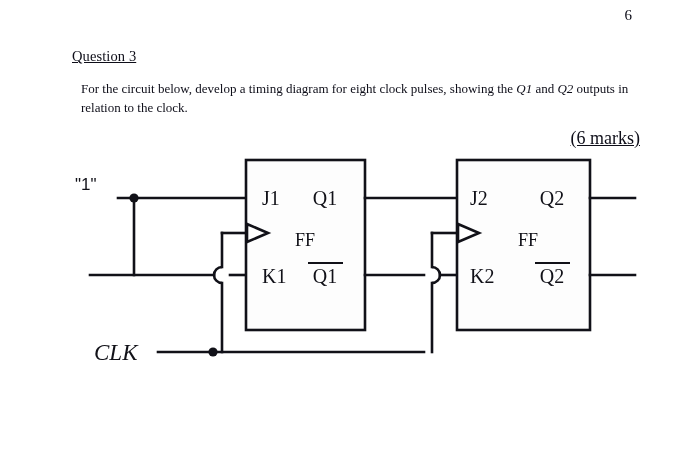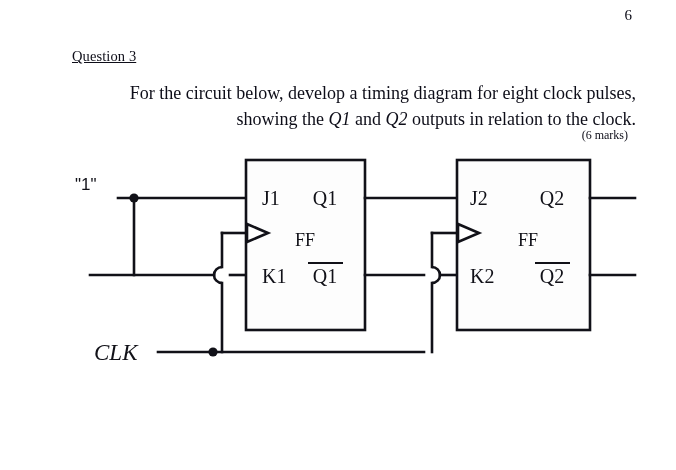--- a/index.html
+++ b/index.html
@@ -30,36 +30,37 @@
     left: 72px;
     top: 48px;
     font-size: 14.5px;
     font-weight: normal;
     text-decoration: underline;
     letter-spacing: 0.1px;
   }
 
   #question-body {
     position: absolute;
-    left: 88px;
+    left: 81px;
     top: 80px;
     width: 548px;
-    font-size: 18px;
+    font-size: 13px;
     line-height: 1.45;
-    text-align: right;
+    text-align: left;
   }
   #question-body .var {
     font-style: italic;
   }
 
   #marks {
     position: absolute;
-    right: 48px;
+    right: 36px;
     top: 128px;
-    font-size: 12px;
+    font-size: 18px;
+    text-decoration: underline;
   }
 
   
   #circuit-diagram {
     position: absolute;
     left: 0;
     top: 0;
     width: 560px;
     height: 470px;
     border-radius: 21px;

